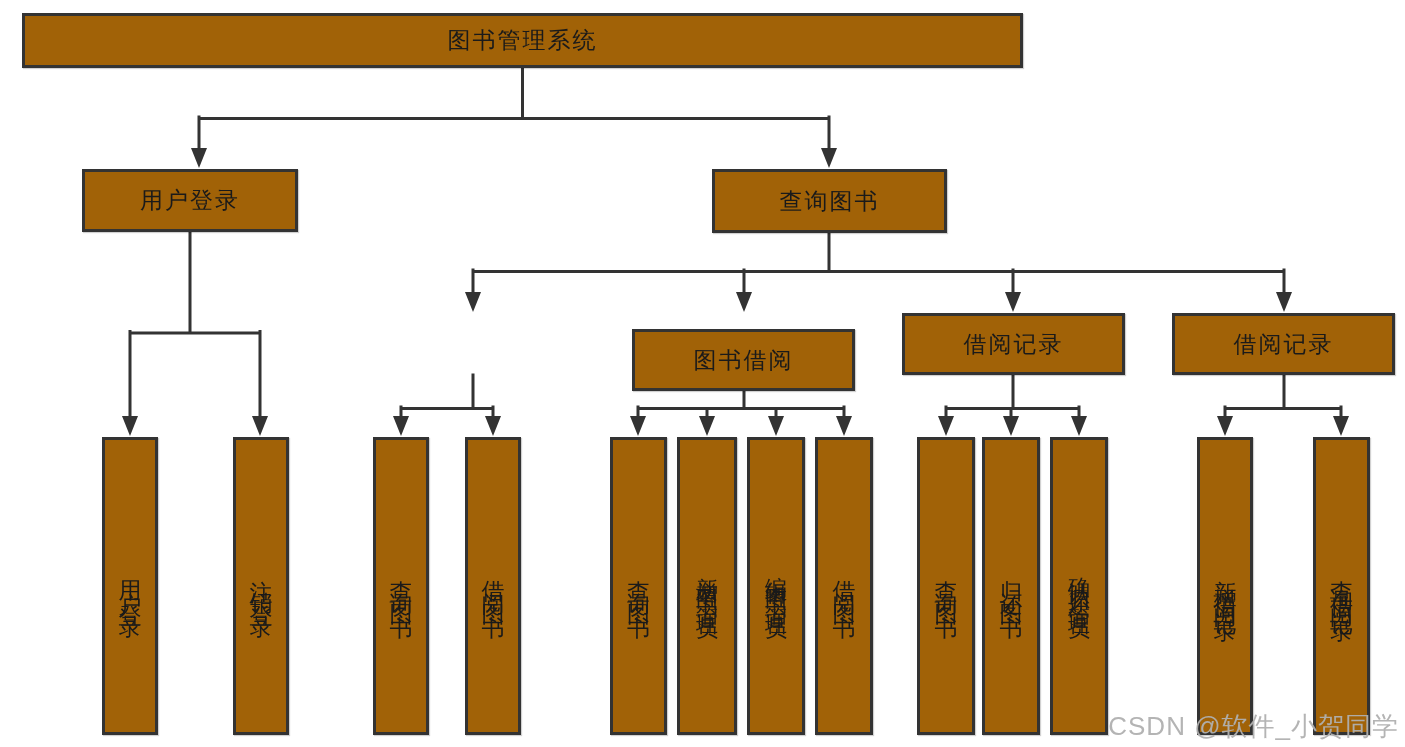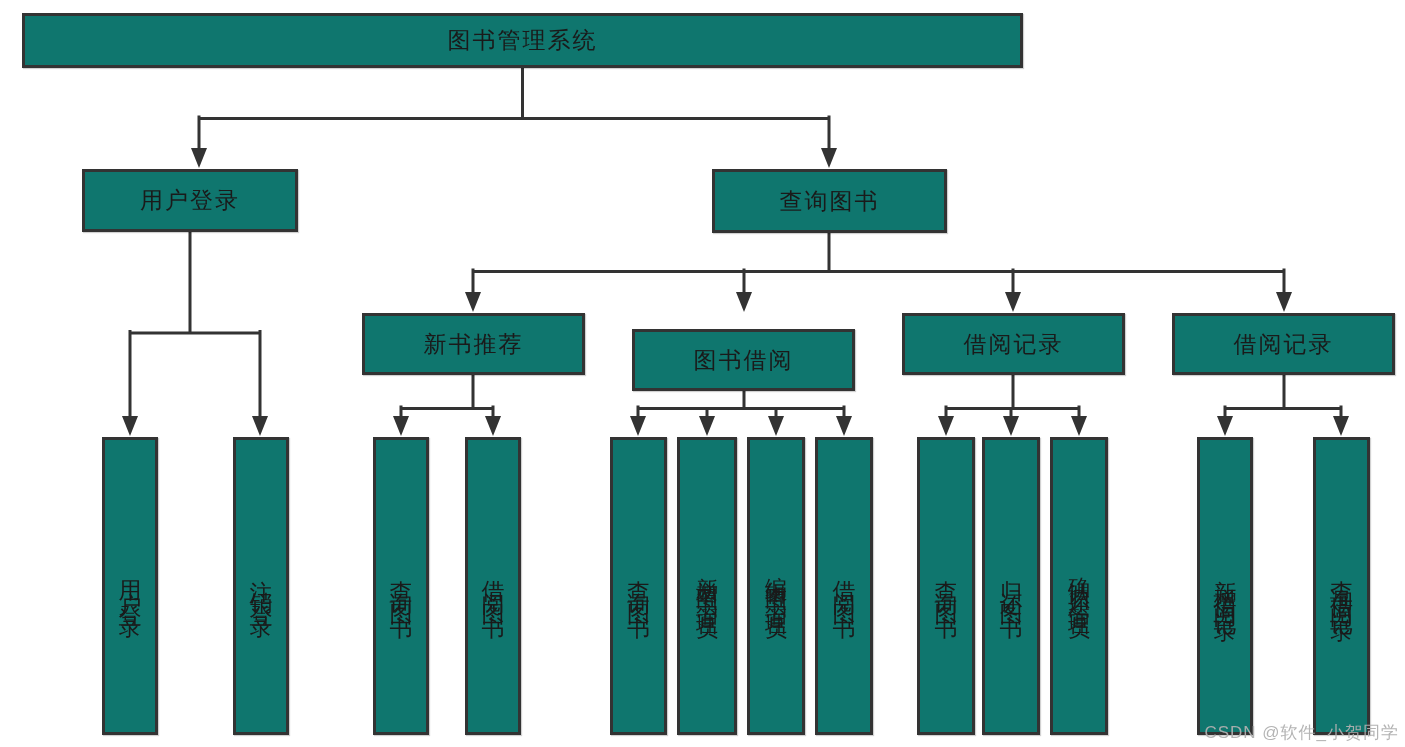--- a/index.html
+++ b/index.html
@@ -7,29 +7,29 @@
   .canvas{
     position:relative;width:1405px;height:747px;background:var(--background);
     font-family:"Liberation Sans","DejaVu Sans",sans-serif;color:var(--text);
     overflow:hidden;
   }
   .connectors{position:absolute;left:0;top:0;width:1405px;height:747px;}
   .connectors path{stroke:var(--line);stroke-width:3;fill:none;stroke-linecap:square;}
   .connectors polygon{fill:var(--line);}
   .box{
     position:absolute;box-sizing:border-box;border:3px solid var(--box-border);
-    background:#0f766e;display:flex;align-items:center;justify-content:center;
+    background:#a16207;display:flex;align-items:center;justify-content:center;
     box-shadow:1px 1px 1px rgba(0,0,0,0.18);
   }
   .h{font-size:23px;letter-spacing:2px;white-space:nowrap;}
   .v{writing-mode:vertical-rl;text-orientation:mixed;font-size:23px;line-height:1;letter-spacing:12px;}
   .v-mid{letter-spacing:8px;}
   .v-long{letter-spacing:6px;font-size:22px;}
   .watermark{
-    position:absolute;right:6px;bottom:3px;font-size:17px;letter-spacing:1px;
+    position:absolute;right:6px;bottom:3px;font-size:26px;letter-spacing:1px;
     color:var(--watermark);opacity:0.95;white-space:nowrap;
   }
 </style>
 </head>
 <body>
 
 <div class="canvas">
 
   <svg class="connectors" viewBox="0 0 1405 747" xmlns="http://www.w3.org/2000/svg" aria-hidden="true">
     <path d="M522.5 68 V118.5 M199 118.5 H829 M199 117 V150 M829 117 V150
@@ -58,21 +58,20 @@
     <polygon points="1071,416 1087,416 1079,436"></polygon>
     <polygon points="1217,416 1233,416 1225,436"></polygon>
     <polygon points="1333,416 1349,416 1341,436"></polygon>
   </svg>
 
   <div class="box h" style="left:22px;top:13px;width:1001px;height:55px;">图书管理系统</div>
 
   <div class="box h" style="left:82px;top:169px;width:216px;height:63px;">用户登录</div>
   <div class="box h" style="left:712px;top:169px;width:235px;height:64px;">查询图书</div>
 
-  <div class="box h" style="left:362px;top:313px;width:223px;height:62px;">新书推荐</div>
   <div class="box h" style="left:632px;top:313px;width:223px;height:62px;margin-top:16px;">图书借阅</div>
   <div class="box h" style="left:902px;top:313px;width:223px;height:62px;">借阅记录</div>
   <div class="box h" style="left:1172px;top:313px;width:223px;height:62px;">借阅记录</div>
 
   <div class="box v" style="left:102px;top:437px;width:56px;height:298px;">用户登录</div>
   <div class="box v" style="left:233px;top:437px;width:56px;height:298px;">注销登录</div>
 
   <div class="box v" style="left:373px;top:437px;width:56px;height:298px;">查询图书</div>
   <div class="box v" style="left:465px;top:437px;width:56px;height:298px;">借阅图书</div>
 

